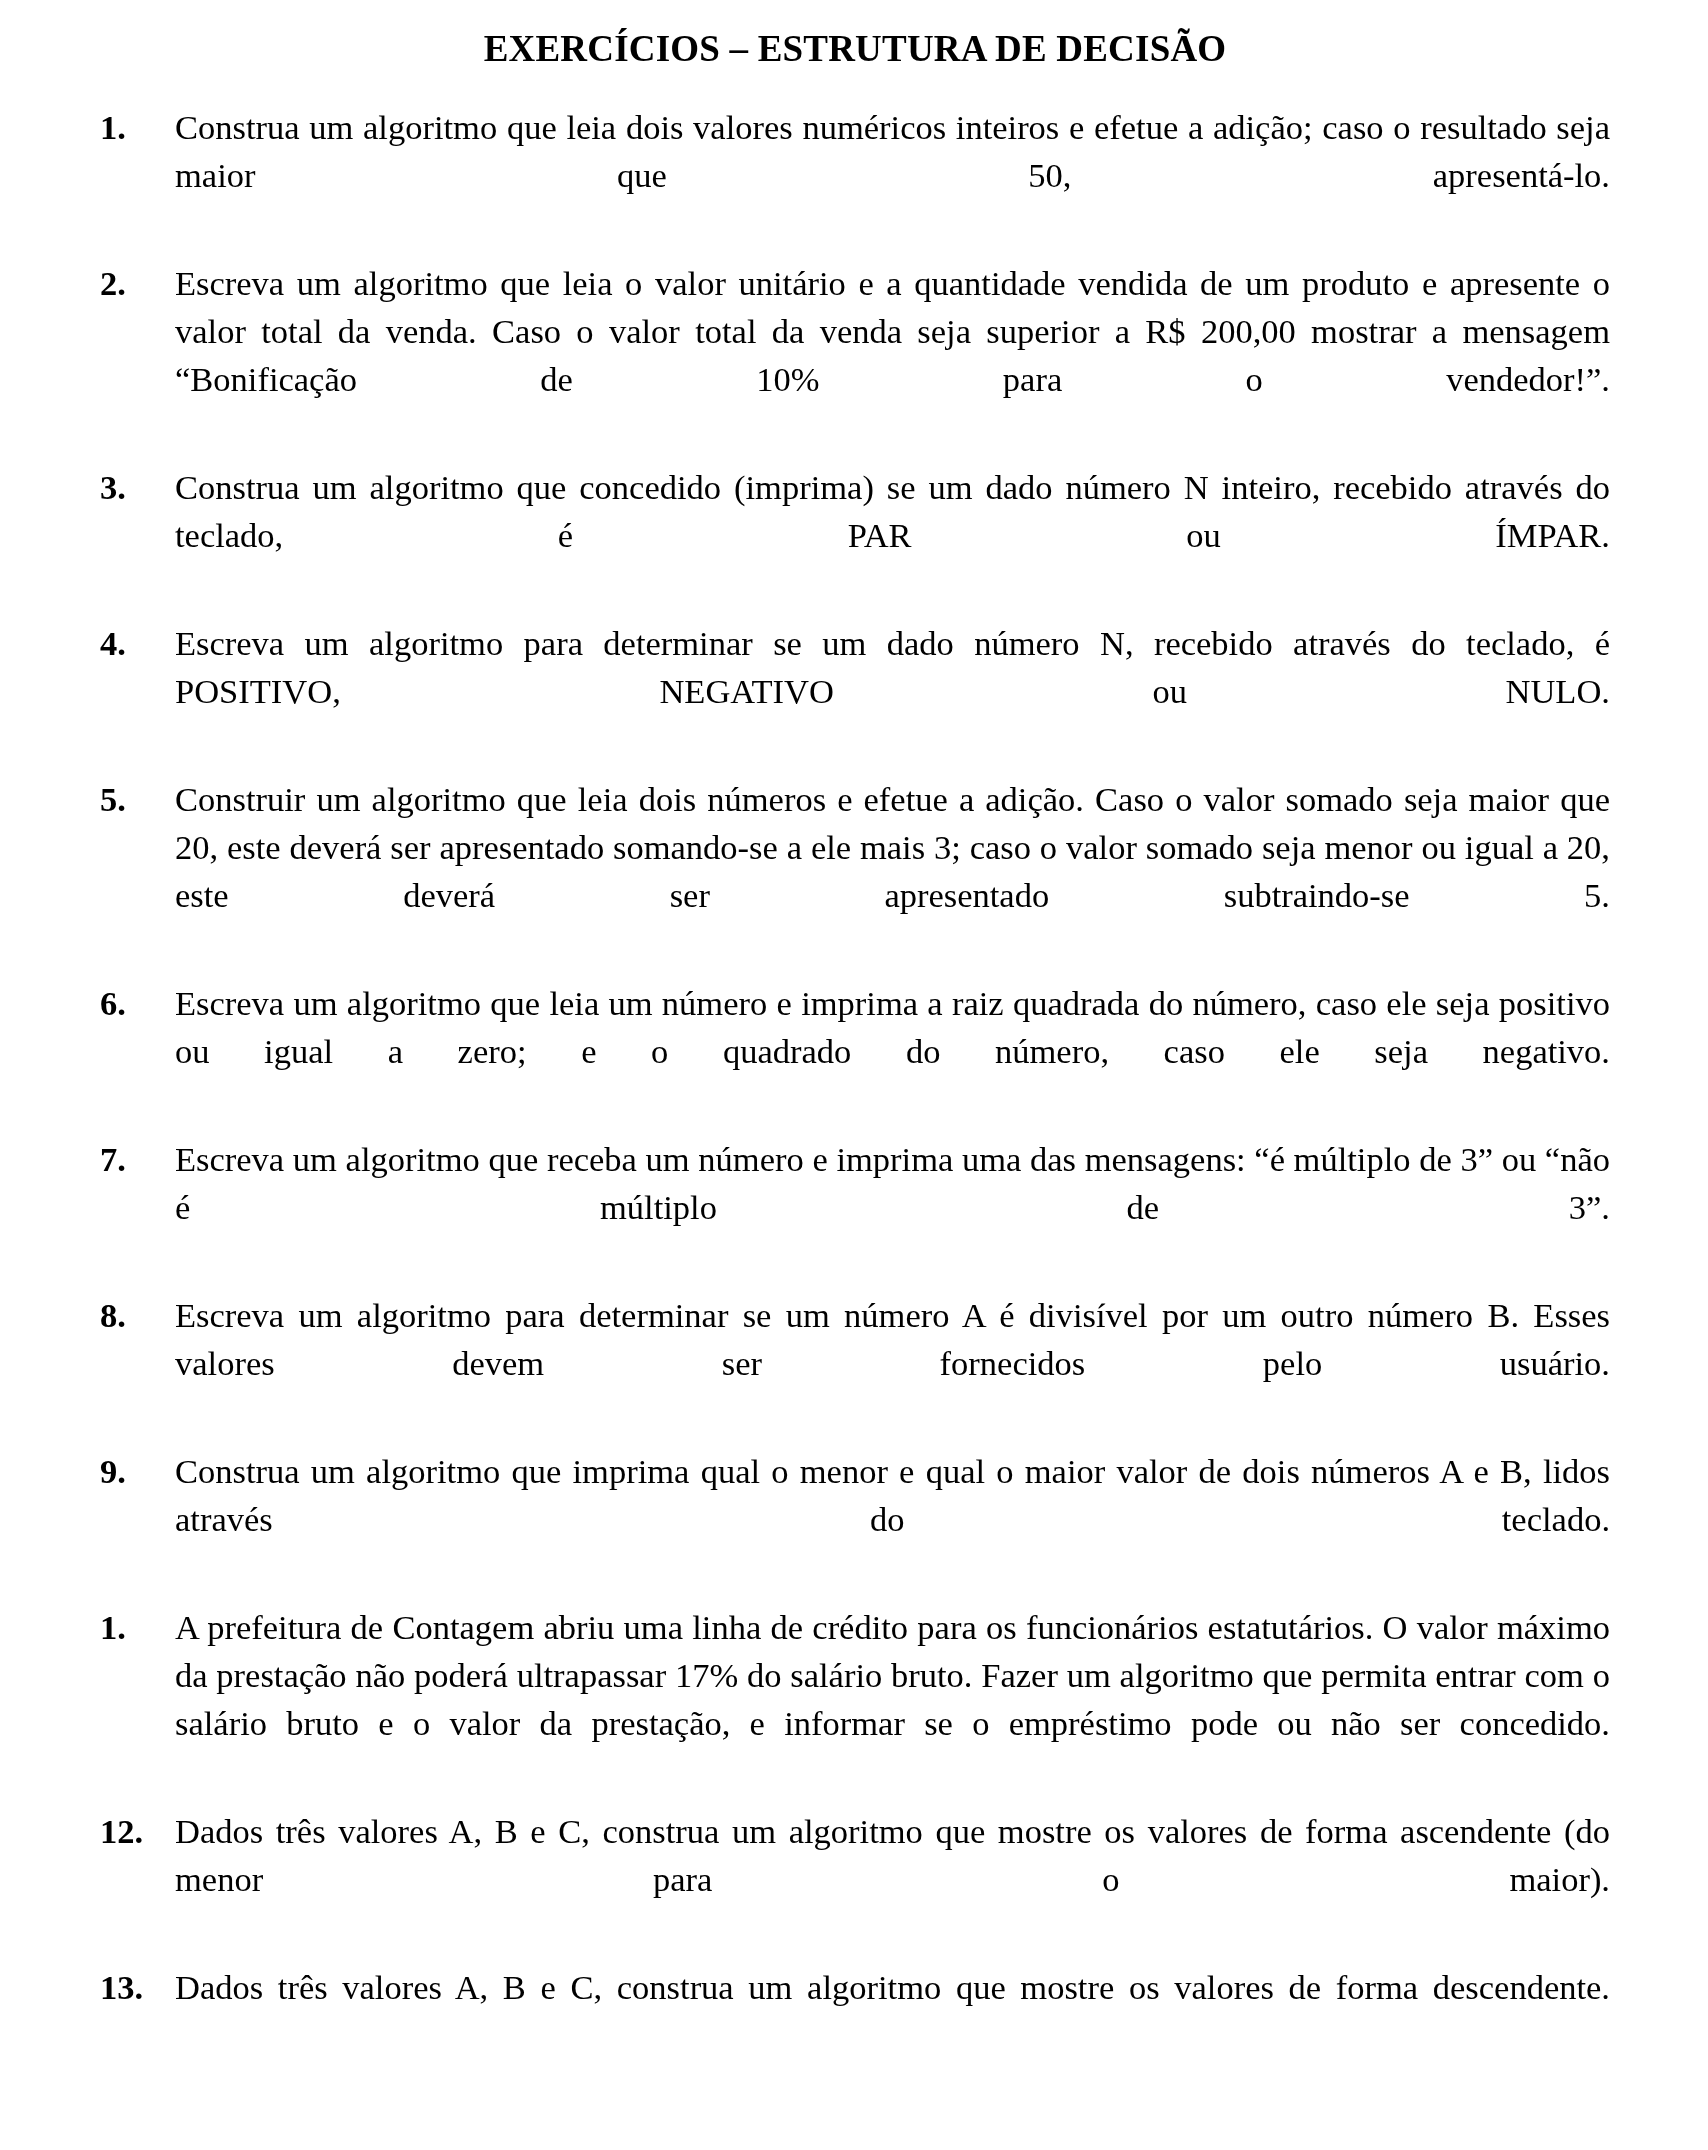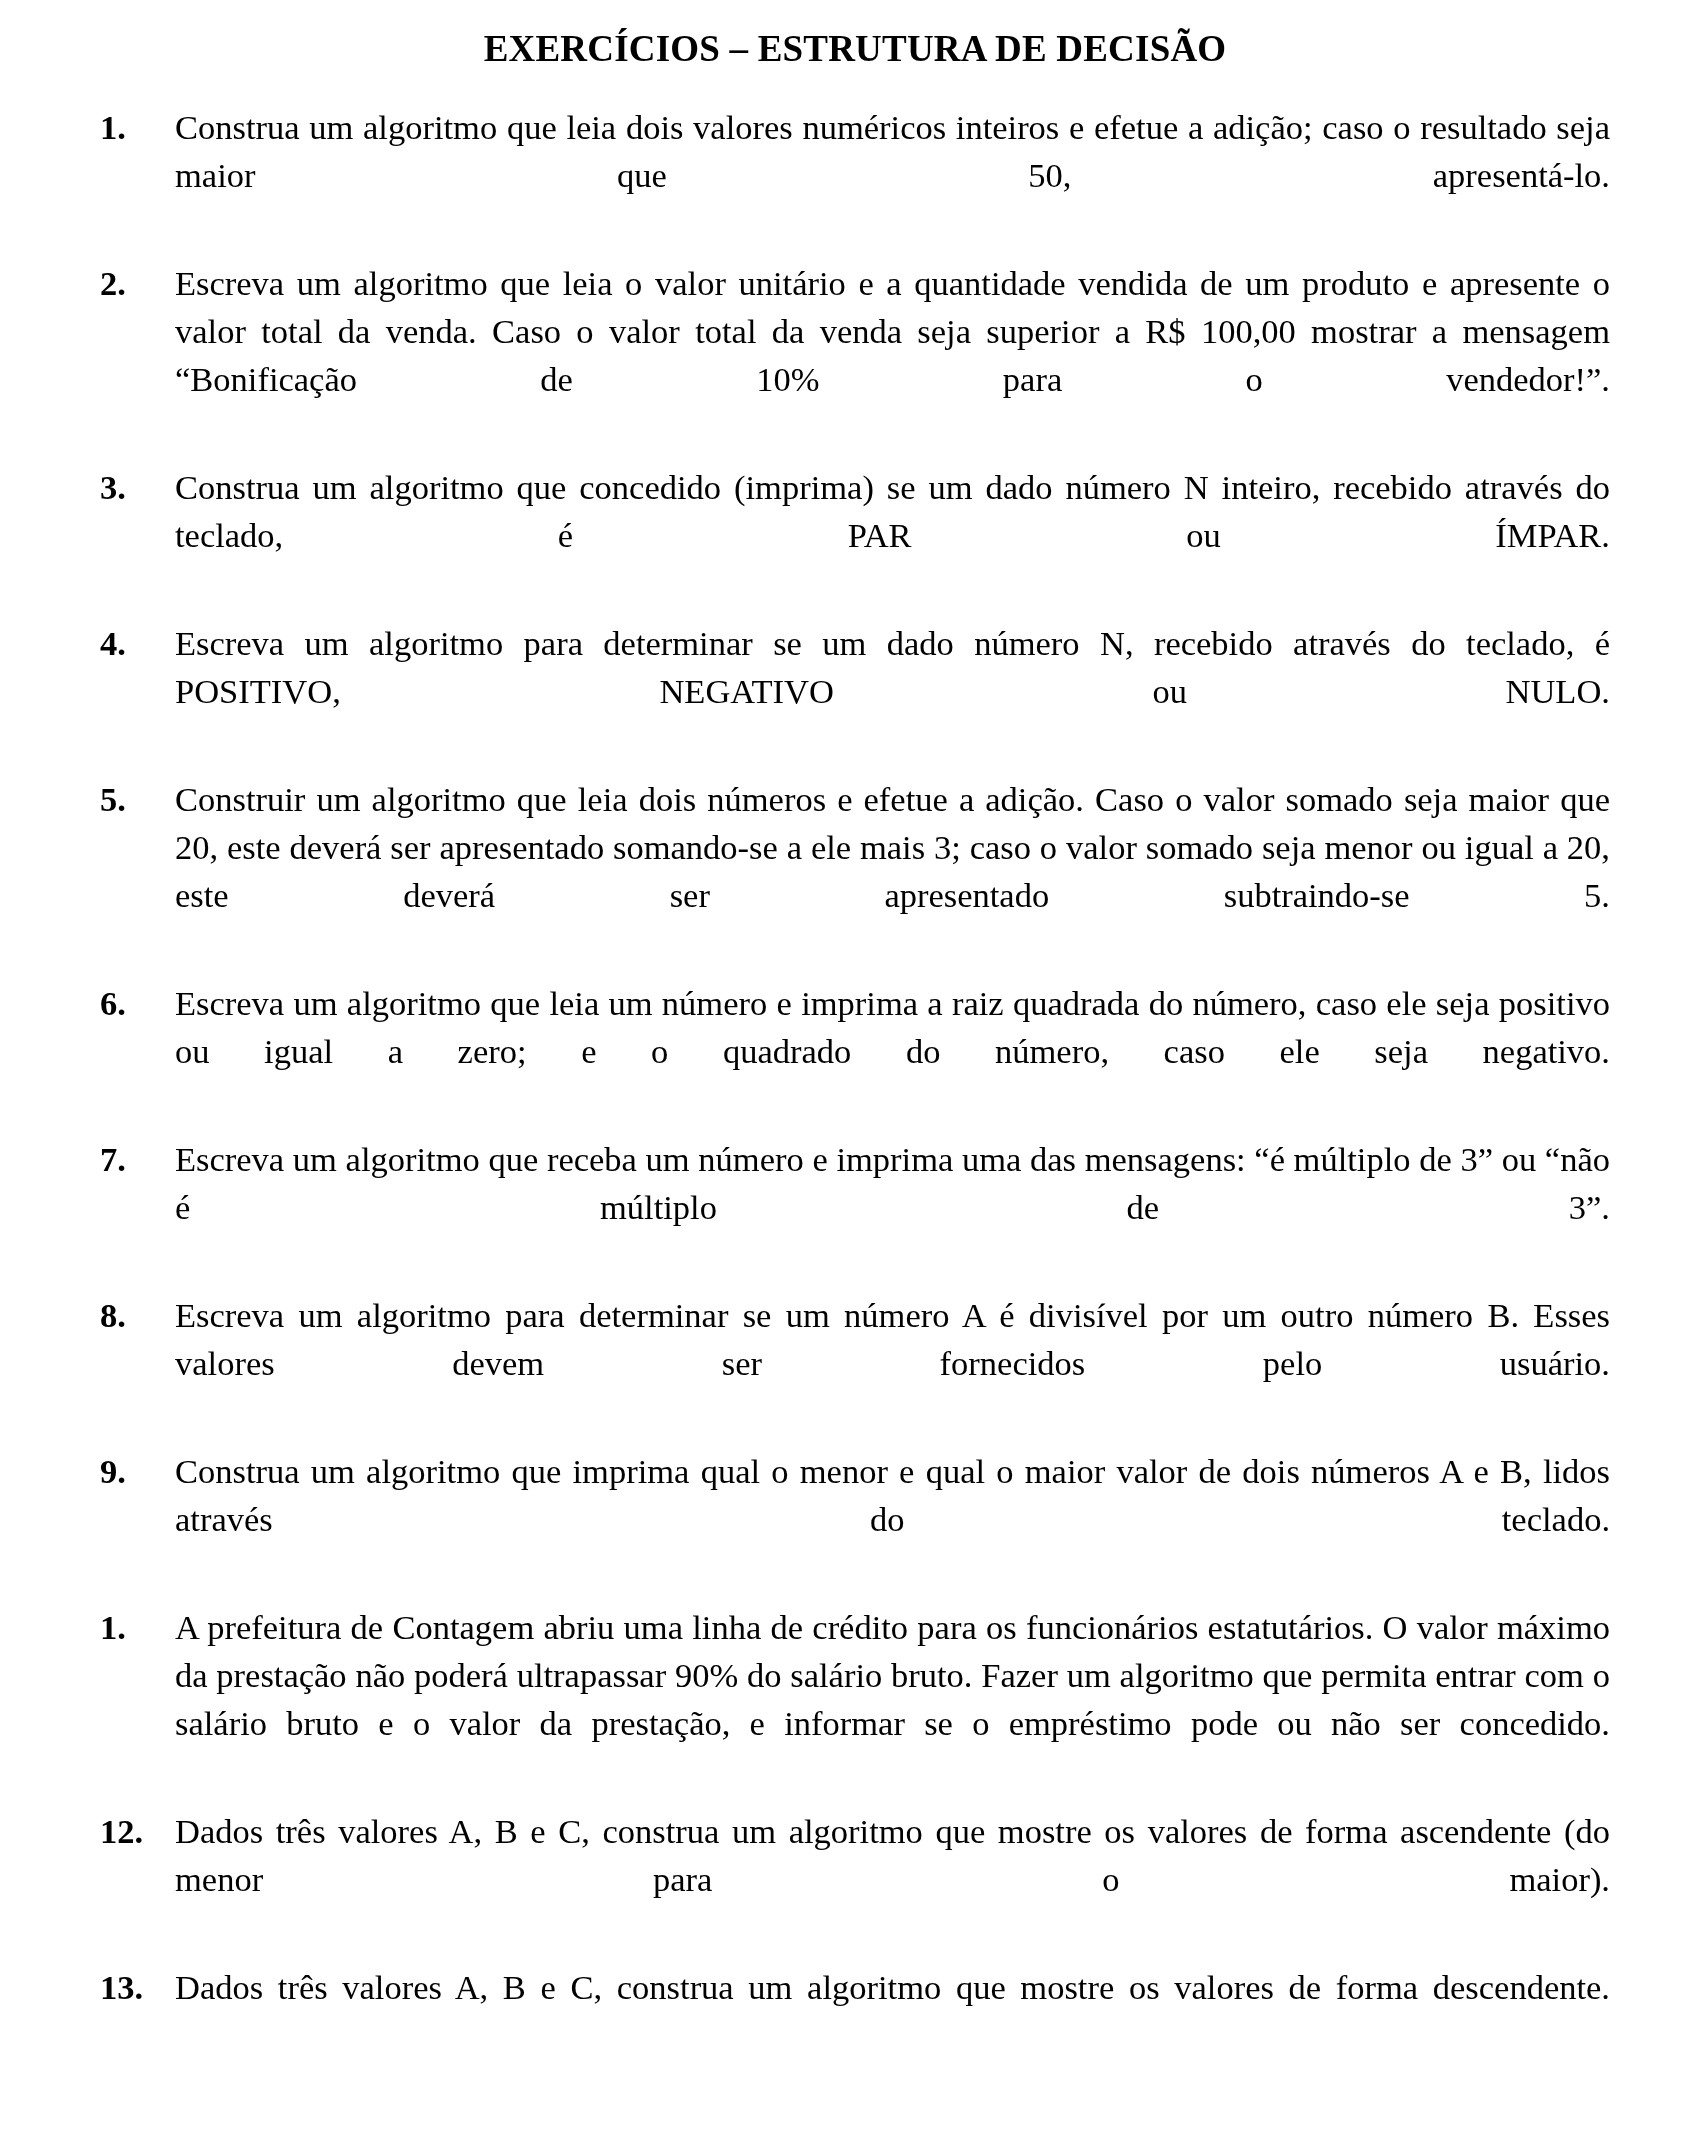--- a/index.html
+++ b/index.html
@@ -84,21 +84,21 @@
 
   <ol class="exercise-list">
 
     <li class="exercise-item">
       <span class="item-number">1.</span>
       <span class="item-text">Construa um algoritmo que leia dois valores numéricos inteiros e efetue a adição; caso o resultado seja maior que 50, apresentá-lo.</span>
     </li>
 
     <li class="exercise-item">
       <span class="item-number">2.</span>
-      <span class="item-text">Escreva um algoritmo que leia o valor unitário e a quantidade vendida de um produto e apresente o valor total da venda. Caso o valor total da venda seja superior a R$ 100,00 mostrar a mensagem “Bonificação de 10% para o vendedor!”.</span>
+      <span class="item-text">Escreva um algoritmo que leia o valor unitário e a quantidade vendida de um produto e apresente o valor total da venda. Caso o valor total da venda seja superior a R$ 200,00 mostrar a mensagem “Bonificação de 10% para o vendedor!”.</span>
     </li>
 
     <li class="exercise-item">
       <span class="item-number">3.</span>
       <span class="item-text">Construa um algoritmo que concedido (imprima) se um dado número N inteiro, recebido através do teclado, é PAR ou ÍMPAR.</span>
     </li>
 
     <li class="exercise-item">
       <span class="item-number">4.</span>
       <span class="item-text">Escreva um algoritmo para determinar se um dado número N, recebido através do teclado, é POSITIVO, NEGATIVO ou NULO.</span>
@@ -124,21 +124,21 @@
       <span class="item-text">Escreva um algoritmo para determinar se um número A é divisível por um outro número B. Esses valores devem ser fornecidos pelo usuário.</span>
     </li>
 
     <li class="exercise-item">
       <span class="item-number">9.</span>
       <span class="item-text">Construa um algoritmo que imprima qual o menor e qual o maior valor de dois números A e B, lidos através do teclado.</span>
     </li>
 
     <li class="exercise-item">
       <span class="item-number">1.</span>
-      <span class="item-text">A prefeitura de Contagem abriu uma linha de crédito para os funcionários estatutários. O valor máximo da prestação não poderá ultrapassar 90% do salário bruto. Fazer um algoritmo que permita entrar com o salário bruto e o valor da prestação, e informar se o empréstimo pode ou não ser concedido.</span>
+      <span class="item-text">A prefeitura de Contagem abriu uma linha de crédito para os funcionários estatutários. O valor máximo da prestação não poderá ultrapassar 17% do salário bruto. Fazer um algoritmo que permita entrar com o salário bruto e o valor da prestação, e informar se o empréstimo pode ou não ser concedido.</span>
     </li>
 
 
     <li class="exercise-item">
       <span class="item-number">12.</span>
       <span class="item-text">Dados três valores A, B e C, construa um algoritmo que mostre os valores de forma ascendente (do menor para o maior).</span>
     </li>
 
     <li class="exercise-item">
       <span class="item-number">13.</span>

